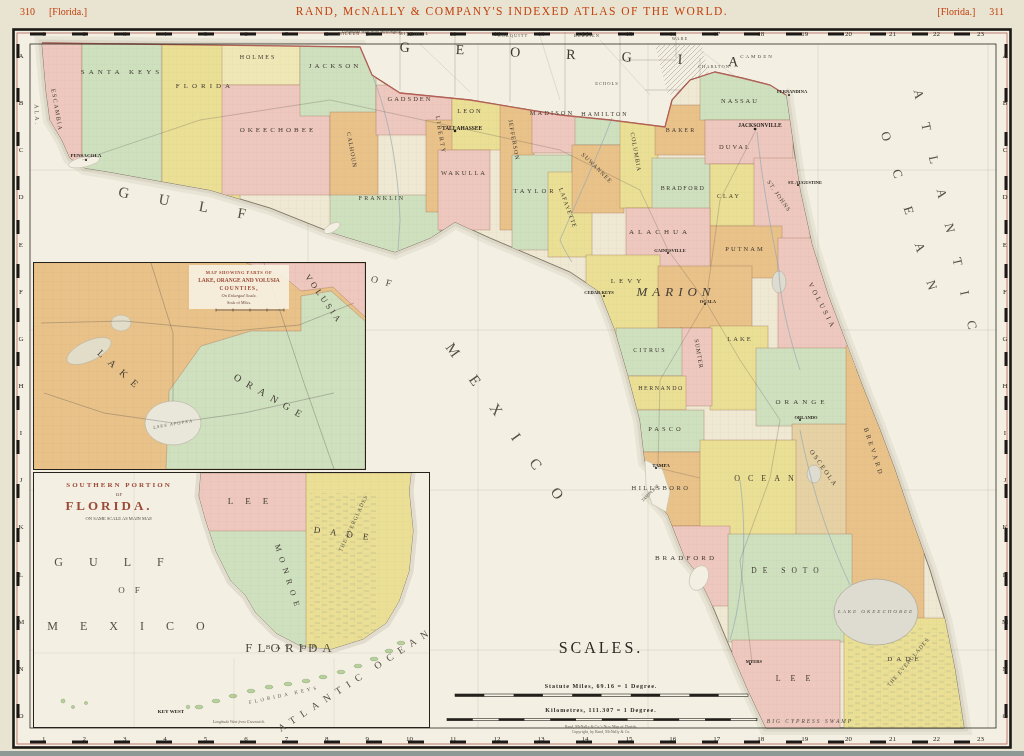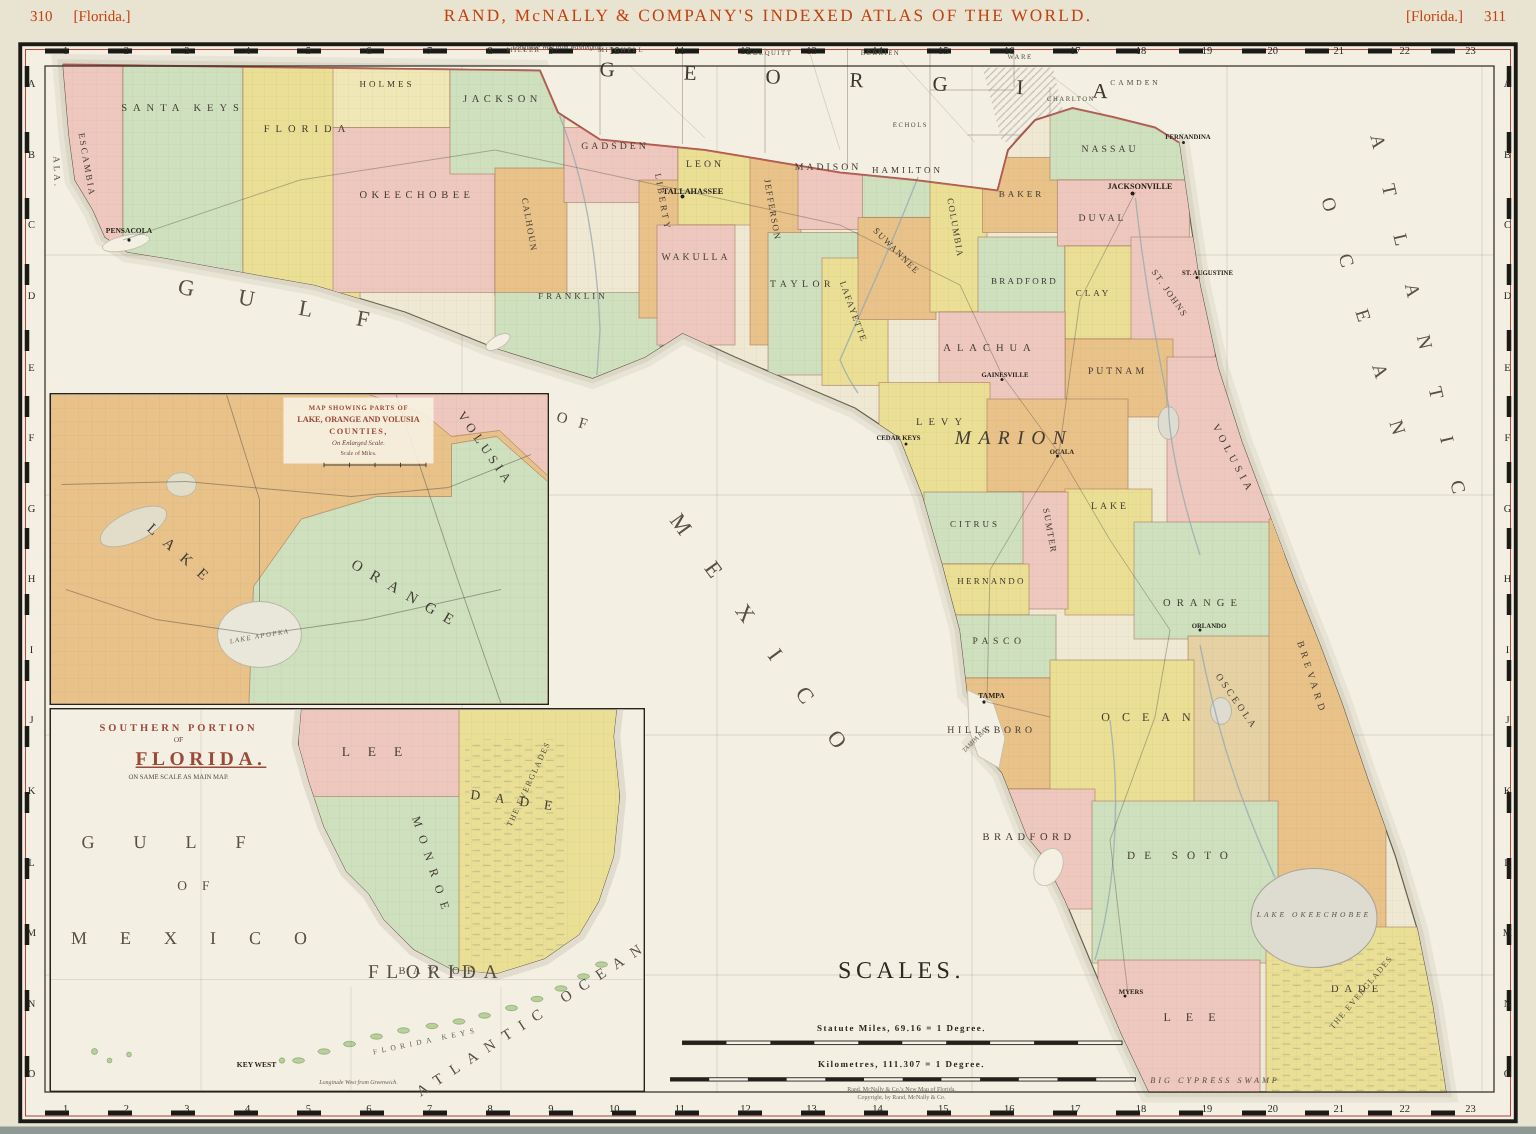--- a/index.html
+++ b/index.html
@@ -412,21 +412,21 @@
         <ellipse cx="367" cy="170" rx="4" ry="1.8"></ellipse>
         <circle cx="29" cy="228" r="2"></circle>
           <circle cx="39" cy="234" r="1.6"></circle>
           <circle cx="52" cy="230" r="1.6"></circle>
         <circle cx="154" cy="234" r="1.8"></circle>
       </g>
       <path d="M0,180 H395 M100,0 V254 M200,185 V254 M300,185 V254" stroke="#3a3526" stroke-opacity=".15" stroke-width=".5" fill="none"></path>
     </svg>
     <span class="lbl ttl" style="left:85px;top:12px;font-size:7px;letter-spacing:2px;text-align:center;">SOUTHERN PORTION</span>
     <span class="lbl" style="left:85px;top:21px;font-size:5px;color:#6b463a;">OF</span>
-    <span class="lbl ttl" style="left:100px;top:33px;font-size:13px;letter-spacing:3px;text-decoration:underline;">FLORIDA.</span>
+    <span class="lbl ttl" style="left:75px;top:33px;font-size:13px;letter-spacing:3px;">FLORIDA.</span>
     <span class="lbl" style="left:85px;top:45px;font-size:4.5px;color:#555043;">ON SAME SCALE AS MAIN MAP.</span>
     <span class="lbl wl" style="left:88px;top:89px;font-size:12px;letter-spacing:26px;">GULF</span>
     <span class="lbl wl" style="left:100px;top:117px;font-size:9px;letter-spacing:10px;">OF</span>
     <span class="lbl wl" style="left:103px;top:153px;font-size:12px;letter-spacing:22px;">MEXICO</span>
     <span class="lbl cl" style="left:220px;top:28px;font-size:9px;letter-spacing:12px;">LEE</span>
     <span class="lbl cl" style="left:254px;top:105px;font-size:8px;letter-spacing:6px;--r:72deg;">MONROE</span>
     <span class="lbl cl" style="left:312px;top:61px;font-size:9px;letter-spacing:10px;--r:8deg;">DADE</span>
     <span class="lbl" style="left:319px;top:50px;font-size:5.5px;letter-spacing:1px;color:#555043;--r:-65deg;">THE EVERGLADES</span>
     <span class="lbl wl" style="left:259px;top:174px;font-size:7px;letter-spacing:5px;">BAY OF</span>
     <span class="lbl wl" style="left:257px;top:175px;font-size:13px;letter-spacing:5px;">FLORIDA</span>

